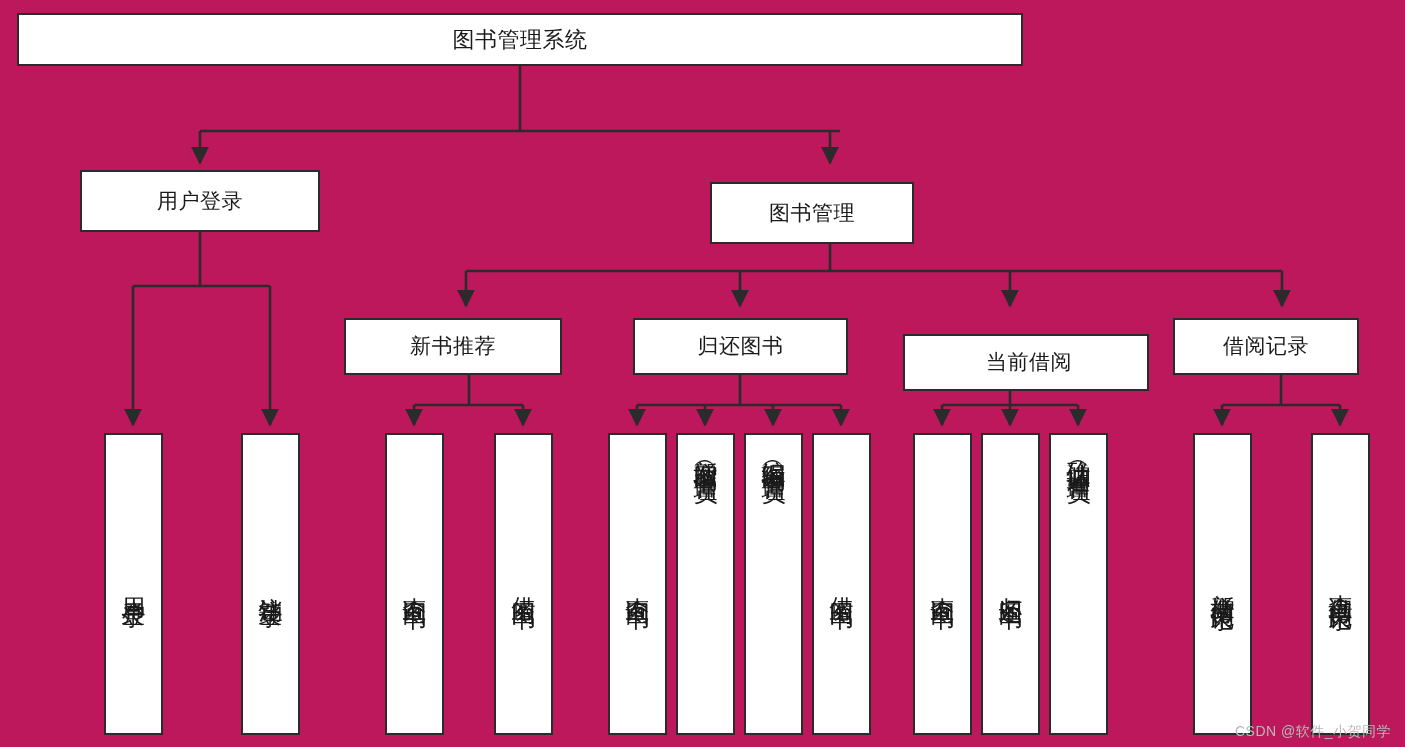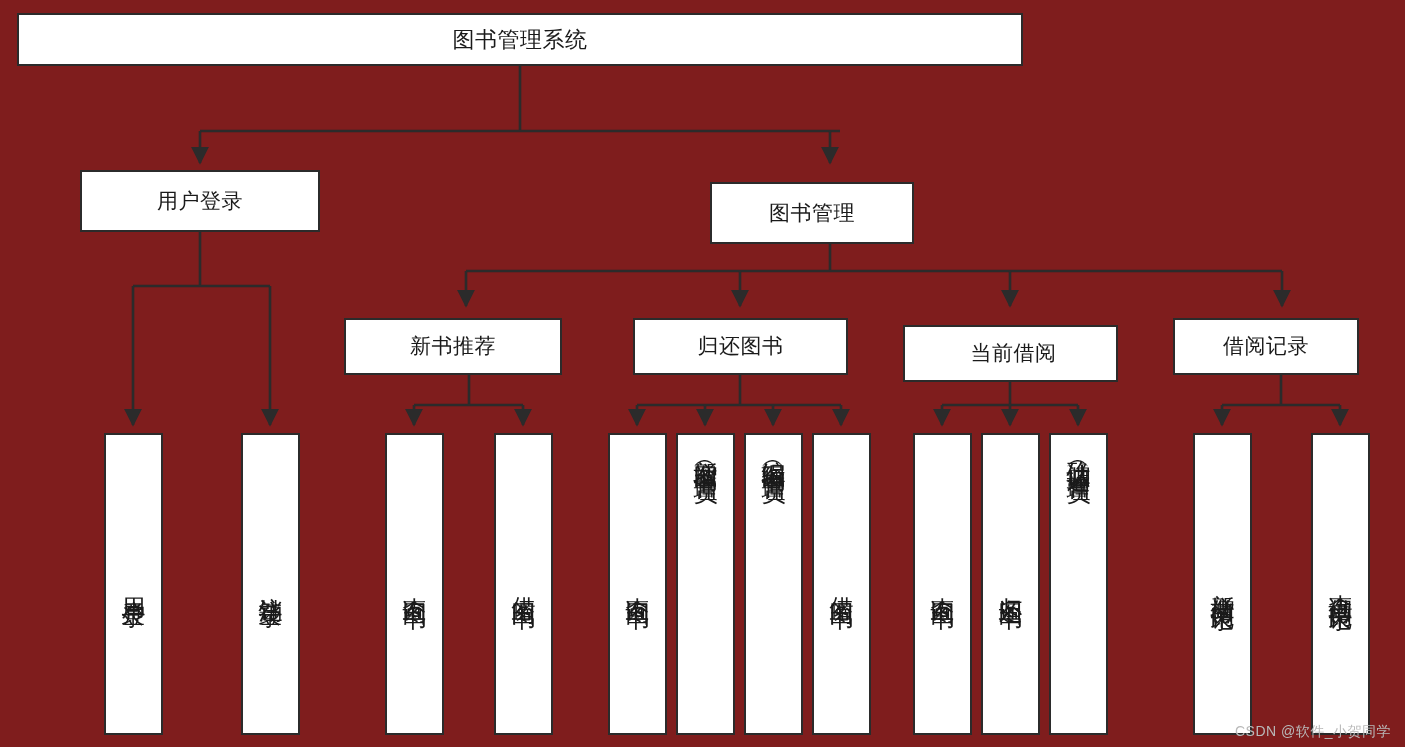--- a/index.html
+++ b/index.html
@@ -7,21 +7,21 @@
     padding: 0;
     background: #ffffff;
   }
   body {
     font-family: "Liberation Sans", "DejaVu Sans", sans-serif;
   }
   #canvas {
     position: relative;
     width: 1405px;
     height: 747px;
-    background: #7f1d1d;
+    background: #be185d;
     overflow: hidden;
   }
   .node {
     position: absolute;
     box-sizing: border-box;
     background: #ffffff;
     border: 2px solid #2b2b2b;
     display: flex;
     align-items: center;
     justify-content: center;
@@ -144,21 +144,21 @@
   </div>
 
   <div class="node horiz" style="left:344px; top:318px; width:218px; height:57px;">
     <span class="label">新书推荐</span>
   </div>
 
   <div class="node horiz" style="left:633px; top:318px; width:215px; height:57px;">
     <span class="label">归还图书</span>
   </div>
 
-  <div class="node horiz" style="left:903px; top:325px; width:215px; height:57px;padding-left:6px;">
+  <div class="node horiz" style="left:903px; top:334px; width:246px; height:57px;padding-left:6px;">
     <span class="label">当前借阅</span>
   </div>
 
   <div class="node horiz" style="left:1173px; top:318px; width:186px; height:57px;">
     <span class="label">借阅记录</span>
   </div>
 
   <div class="node vert vcenter" style="left:104px; top:433px; width:59px; height:302px;">
     <span class="label">用户登录</span>
   </div>

